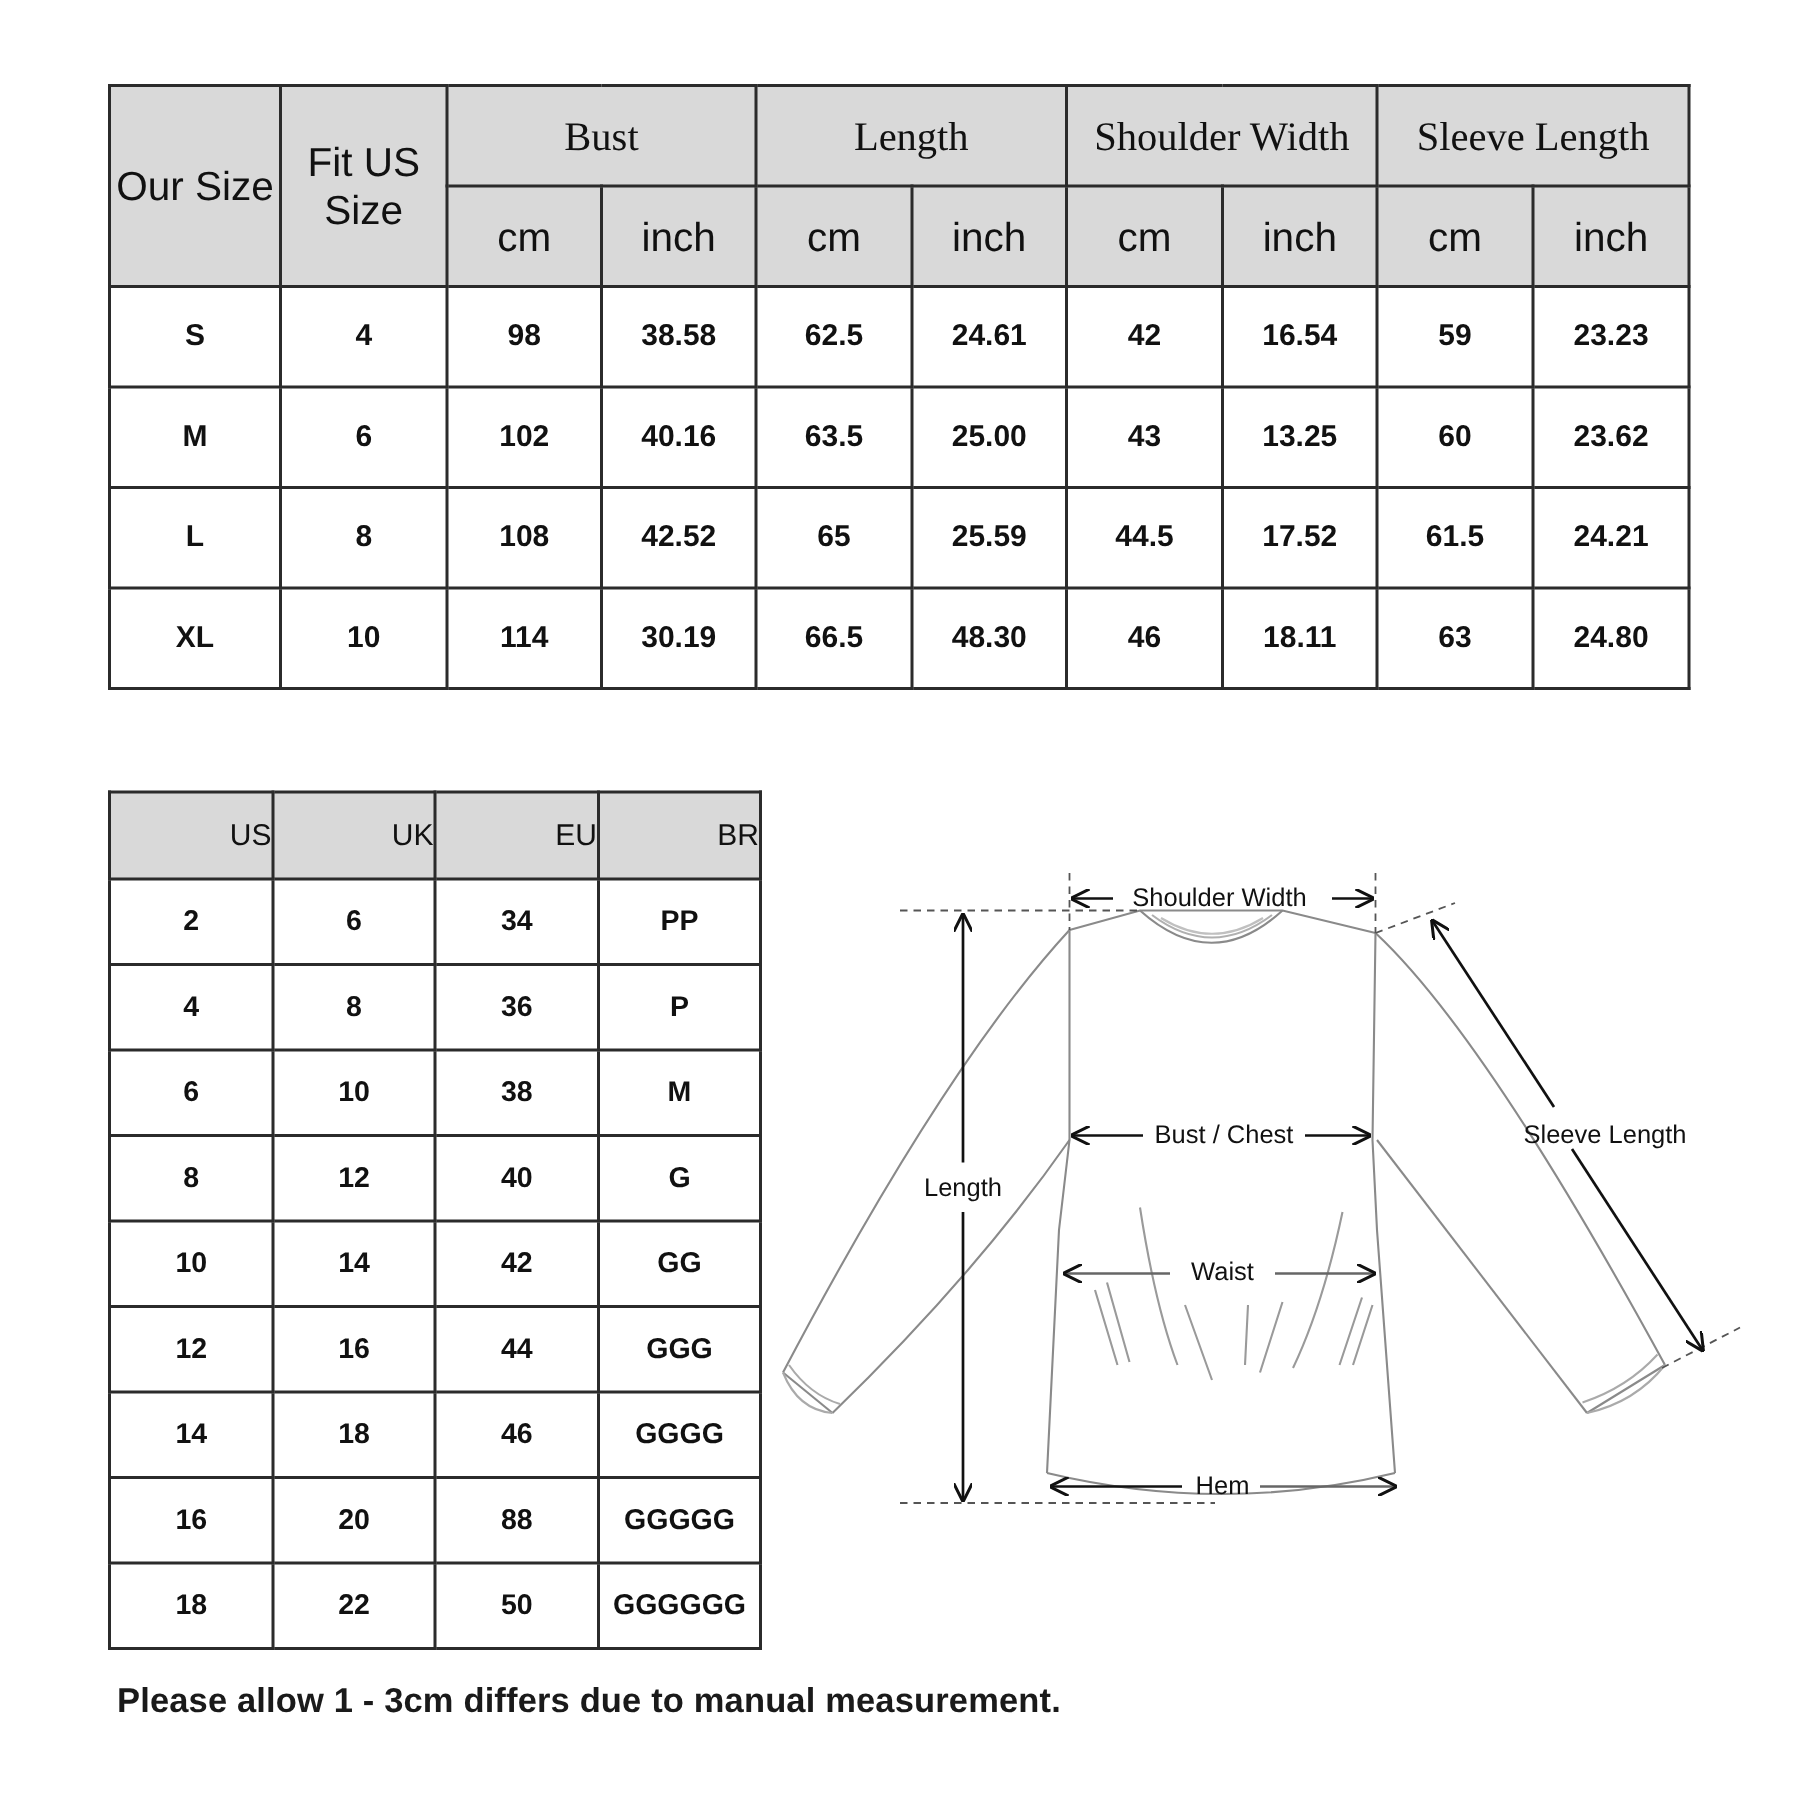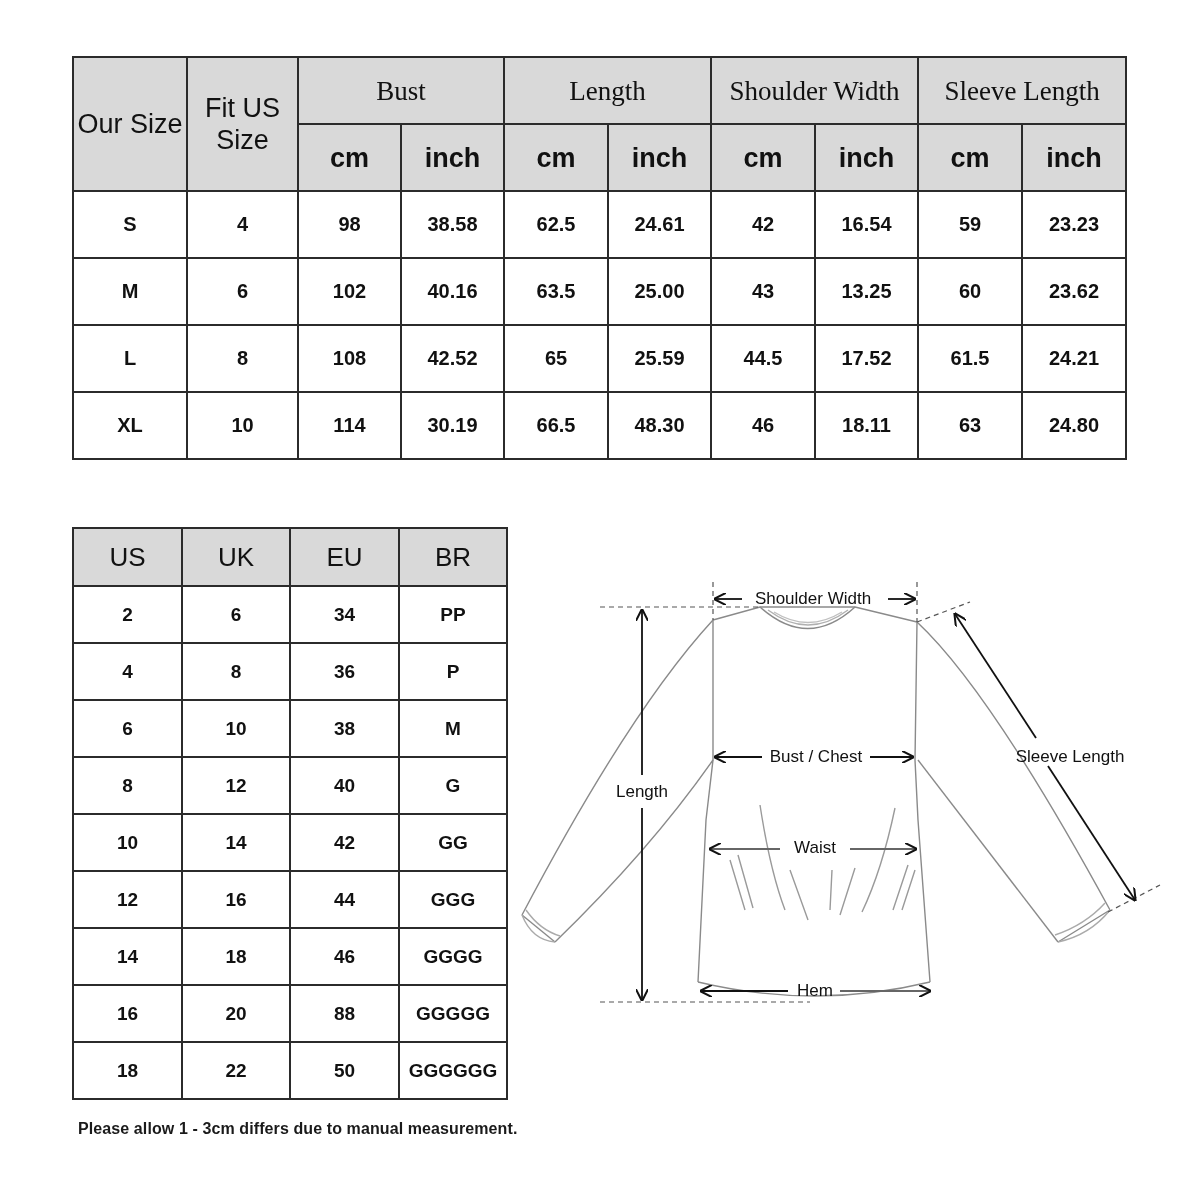--- a/index.html
+++ b/index.html
@@ -6,28 +6,28 @@
     body { width: 1200px; height: 1200px; position: relative; overflow: hidden;
            font-family: "Liberation Sans", "DejaVu Sans", sans-serif; color: #111; }
 
     table { border-collapse: collapse; position: absolute; table-layout: fixed; }
     td, th { border: 2px solid #2b2b2b; text-align: center; vertical-align: middle; padding: 0; }
     th { background: #d9d9d9; font-weight: normal; }
 
     #size-table { left: 72px; top: 56px; width: 1053px; }
     #size-table th { font-size: 27px; line-height: 32px; }
     #size-table th.group { height: 65px; font-family: Liberation Serif, serif; }
-    #size-table th.unit { height: 65px; font-weight: bold; }
+    #size-table th.unit { height: 65px; }
     #size-table td { height: 65px; font-size: 20px; font-weight: bold; }
 
     #conv-table { left: 72px; top: 527px; width: 435px; }
-    #conv-table th { height: 56px; font-size: 26px; }
+    #conv-table th { height: 56px; font-size: 20px; text-align: right; }
     #conv-table td { height: 55px; font-size: 19px; font-weight: bold; }
 
-    #note { position: absolute; left: 78px; top: 1120px; font-size: 16px; font-weight: bold;
+    #note { position: absolute; left: 78px; top: 1120px; font-size: 23px; font-weight: bold;
             color: #1a1a1a; letter-spacing: 0.1px; }
 
     #diagram { position: absolute; left: 510px; top: 570px; width: 680px; height: 460px; }
     #diagram svg { width: 680px; height: 460px; }
     .dlabel { font-family: "Liberation Sans", "DejaVu Sans", sans-serif; font-size: 17px; fill: #111; }
   </style>
 </head>
 <body>
 
 <table id="size-table">

